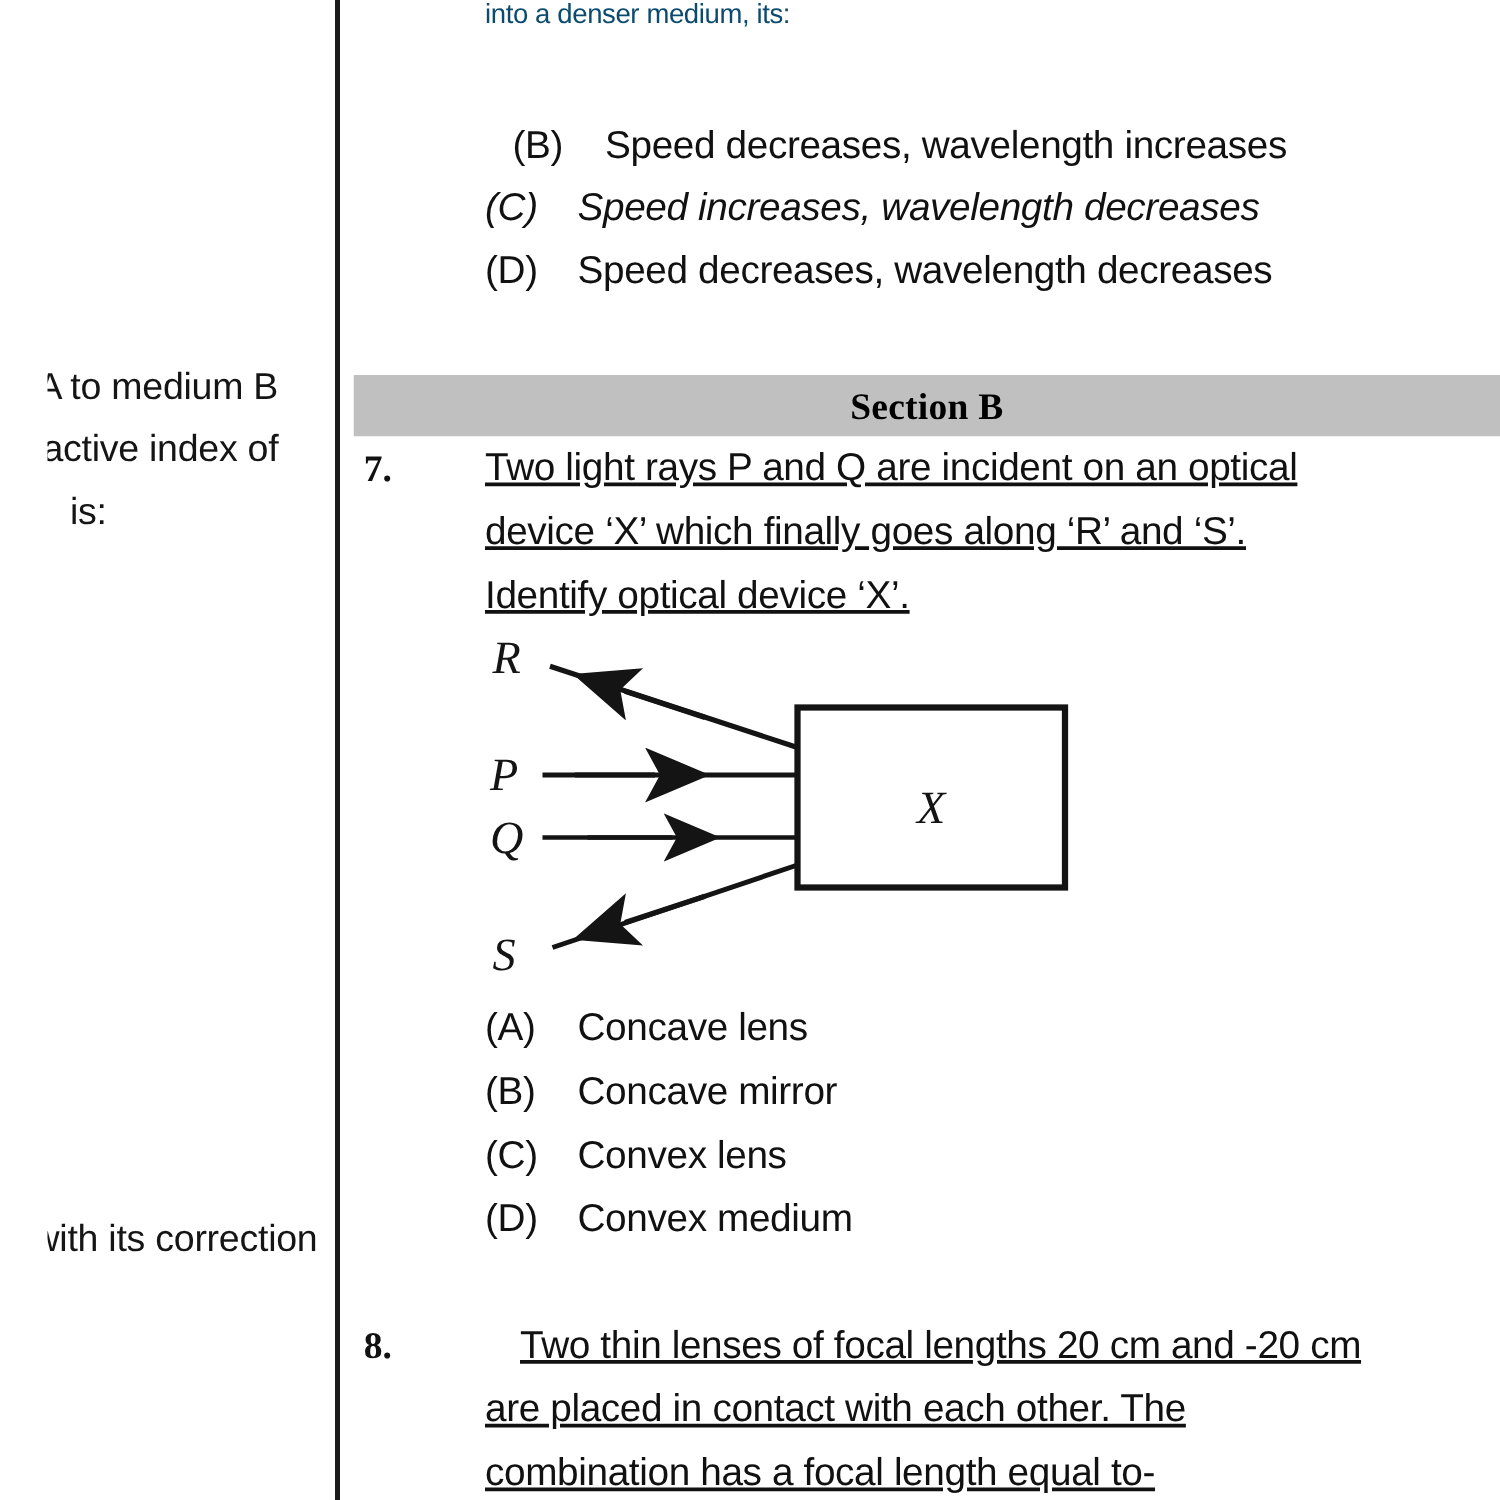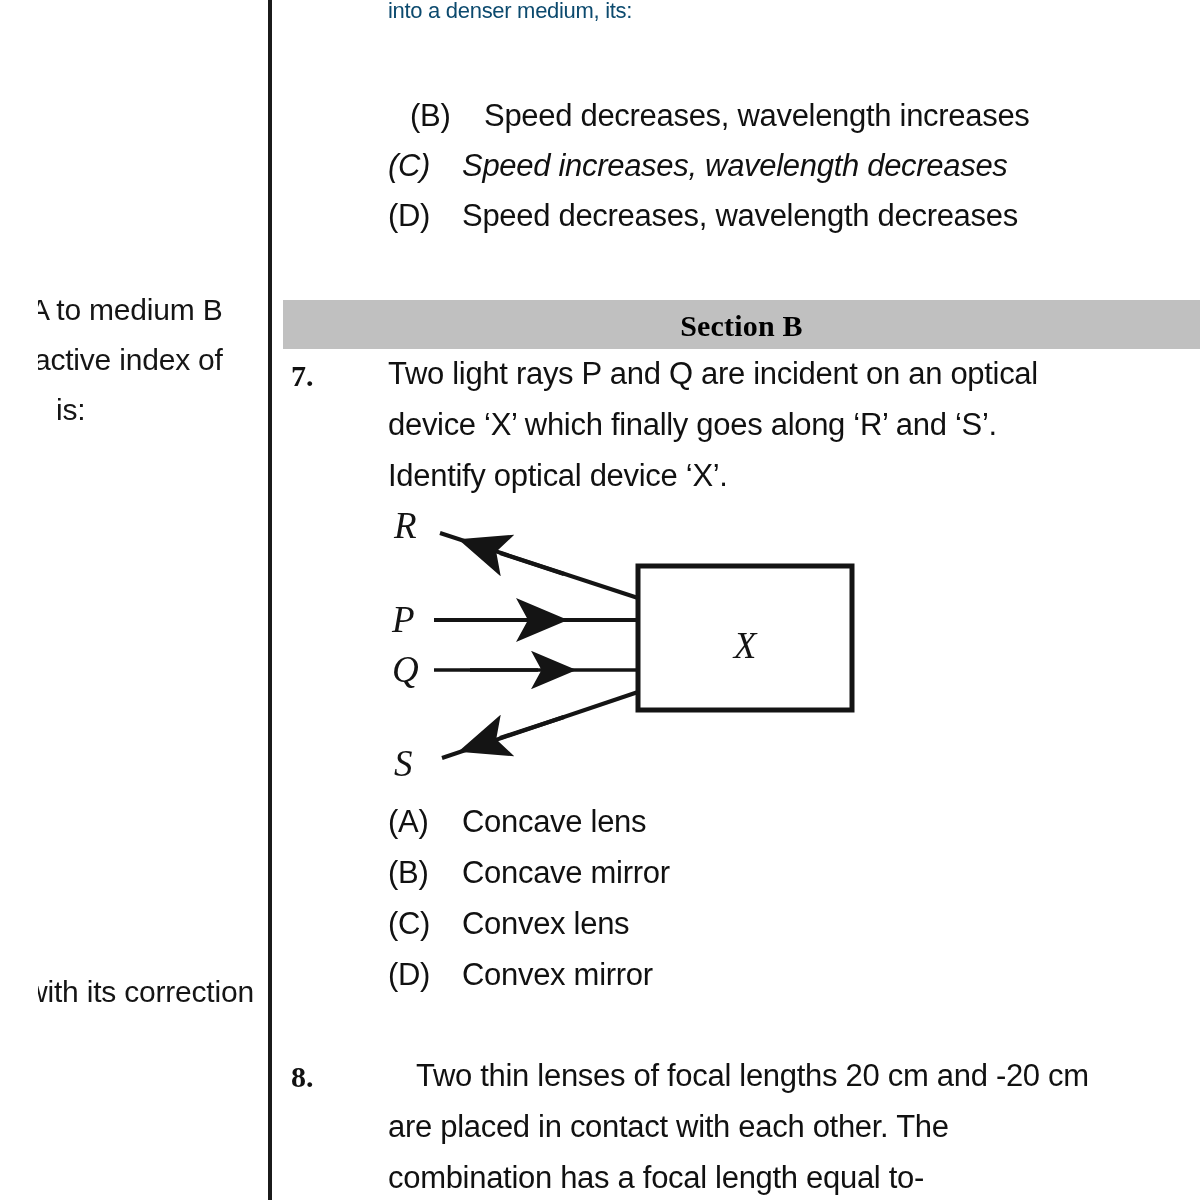--- a/index.html
+++ b/index.html
@@ -138,20 +138,21 @@
     font-size: 30px;
     color: #111111;
   }
   .q-body-line {
     position: absolute;
     white-space: nowrap;
     font-size: 31px;
     line-height: 1;
     letter-spacing: -0.3px;
     color: #111111;
+    text-decoration: underline;
   }
 
   
   .ray-diagram {
     position: absolute;
     left: 100px;
     top: 500px;
     width: 500px;
     height: 300px;
   }
@@ -248,21 +249,21 @@
     <div class="opt-row" style="left:114px; top:806px;">
       <span class="opt-tag">(A)</span><span>Concave lens</span>
     </div>
     <div class="opt-row" style="left:114px; top:857px;">
       <span class="opt-tag">(B)</span><span>Concave mirror</span>
     </div>
     <div class="opt-row" style="left:114px; top:908px;">
       <span class="opt-tag">(C)</span><span>Convex lens</span>
     </div>
     <div class="opt-row" style="left:114px; top:959px;">
-      <span class="opt-tag">(D)</span><span>Convex mirror</span>
+      <span class="opt-tag">(D)</span><span>Convex medium</span>
     </div>
 
     <div class="q-num" style="left:17px; top:1060px;">8.</div>
 
     <div class="q-body-line" style="left:114px; top:1060px;margin-left:28px;">Two thin lenses of focal lengths 20 cm and -20 cm</div>
     <div class="q-body-line" style="left:114px; top:1111px;">are placed in contact with each other. The</div>
     <div class="q-body-line" style="left:114px; top:1162px;">combination has a focal length equal to-</div>
 
   </div>
 </div>

